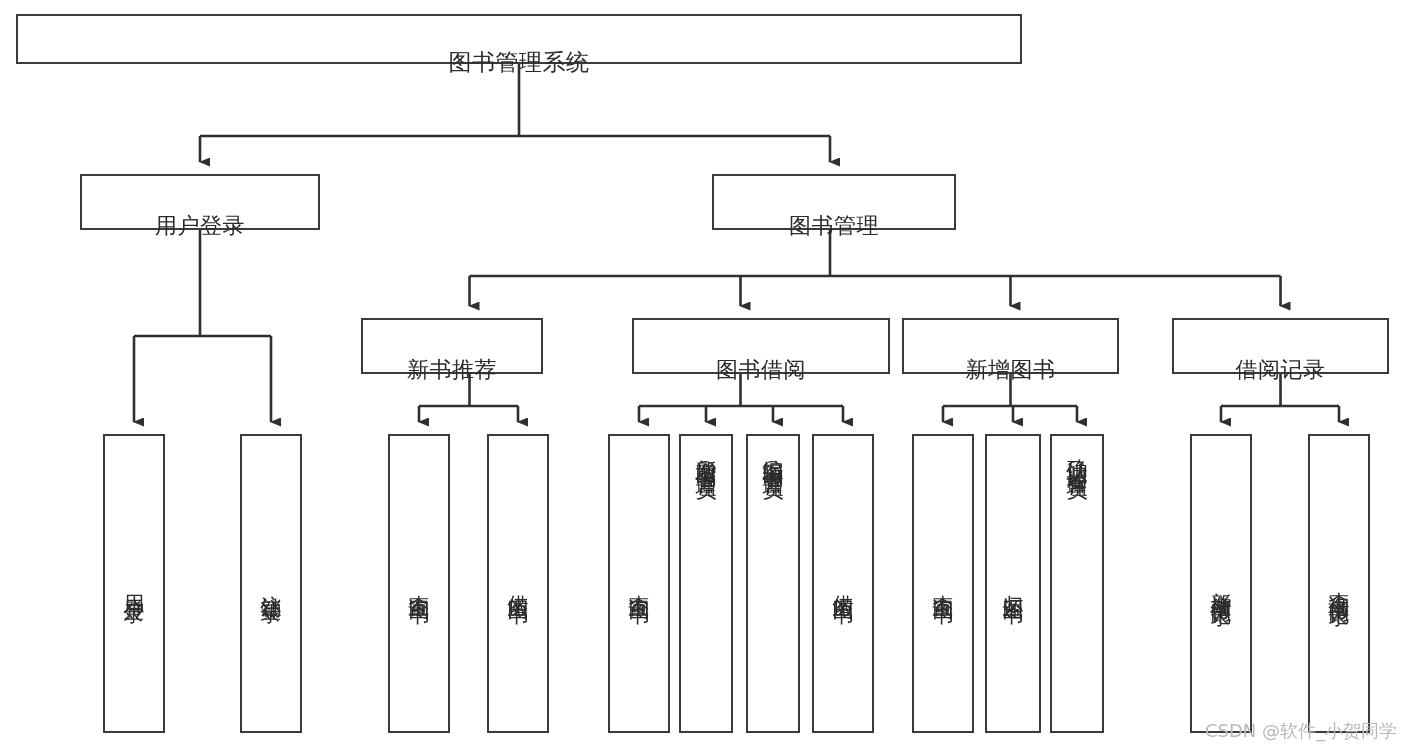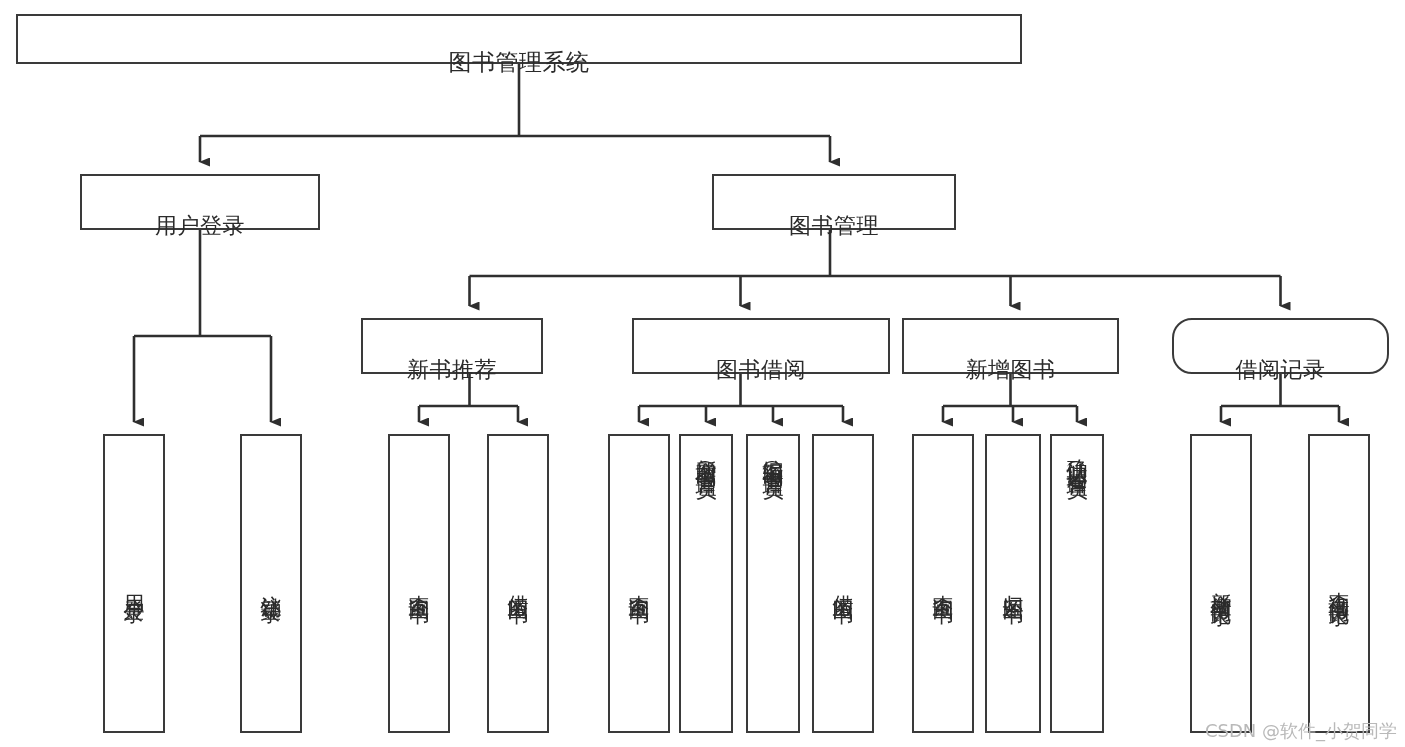--- a/index.html
+++ b/index.html
@@ -142,21 +142,21 @@
       </div>
       <div class="node horiz" id="node-new-book-recommend" style="left: 361px; top: 318px; width: 182px; height: 56px;">
         <span class="node-label">新书推荐</span>
       </div>
       <div class="node horiz" id="node-book-borrow" style="left: 632px; top: 318px; width: 258px; height: 56px;">
         <span class="node-label">图书借阅</span>
       </div>
       <div class="node horiz" id="node-current-borrow" style="left: 902px; top: 318px; width: 217px; height: 56px;">
         <span class="node-label">新增图书</span>
       </div>
-      <div class="node horiz" id="node-borrow-record" style="left: 1172px; top: 318px; width: 217px; height: 56px; border-radius: 20px;">
+      <div class="node horiz" id="node-borrow-record" style="left: 1172px; top: 318px; width: 217px; height: 56px;">
         <span class="node-label">借阅记录</span>
       </div>
       <div class="node vert centred" id="node-leaf-user-login" style="left: 103px; top: 434px; width: 62px; height: 299px;">
         <span class="node-label">用户登录</span>
       </div>
       <div class="node vert centred" id="node-leaf-logout" style="left: 240px; top: 434px; width: 62px; height: 299px;">
         <span class="node-label">注销登录</span>
       </div>
       <div class="node vert centred" id="node-leaf-query-book-1" style="left: 388px; top: 434px; width: 62px; height: 299px;">
         <span class="node-label">查询图书</span>

